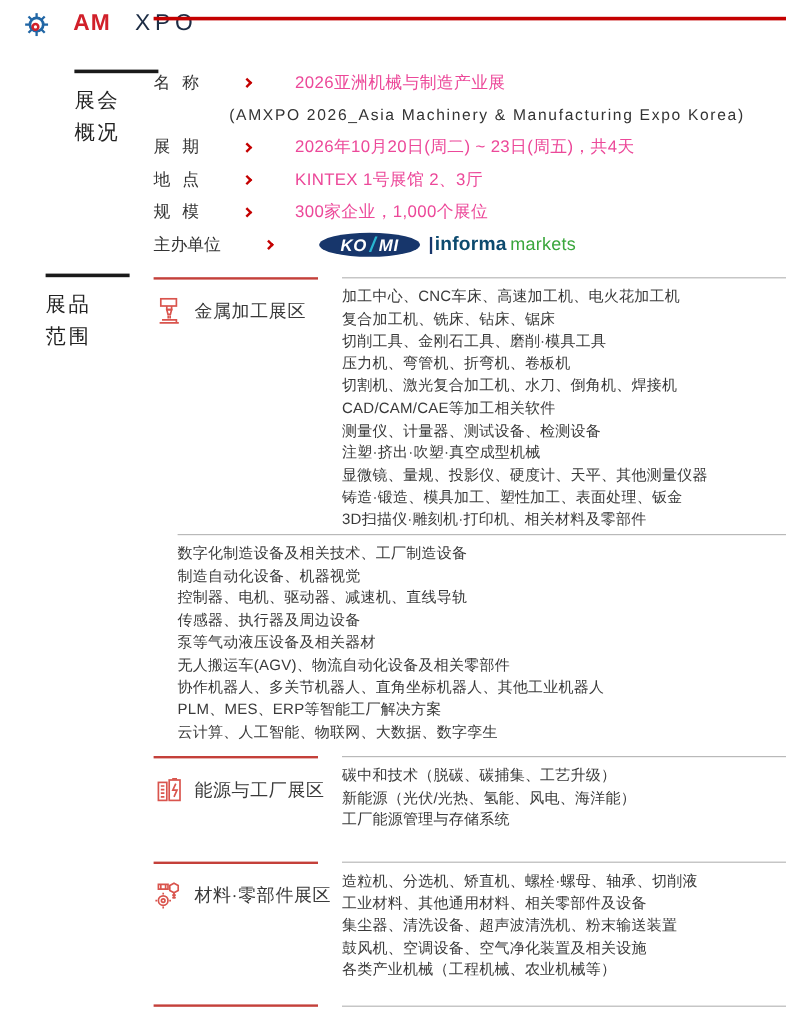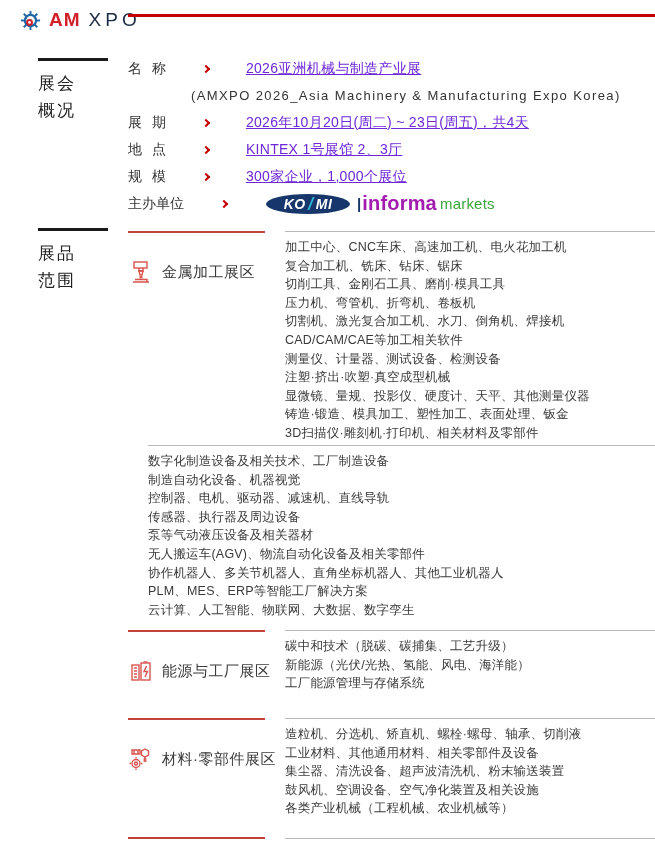--- a/index.html
+++ b/index.html
@@ -6,55 +6,55 @@
   html,body { background:#fff; }
   body {
     font-family:"Liberation Sans","DejaVu Sans",sans-serif;
     color:#333;
     width:655px; height:845px;
     position:relative; overflow:hidden;
   }
   #page { position:relative; width:655px; height:845px; background:#fff; }
 
   
-  .logo { position:absolute; left:20px; top:9px; display:flex; align-items:center; gap:8px; }
+  .logo { position:absolute; left:20px; top:9px; display:flex; align-items:center; gap:20px; }
   .logo svg { display:block; }
   .logo-am { font-size:19px; font-weight:bold; color:#d1202a; letter-spacing:1px; }
   .logo-xpo { font-size:19px; font-weight:400; color:#1c2c44; letter-spacing:4px; }
   .top-red-line { position:absolute; left:128px; top:14px; width:527px; height:3px; background:#c40000; }
 
   
   .rail { position:absolute; left:38px; width:70px; }
   .rail-bar { height:3px; background:#1a1a1a; margin-bottom:9px; }
   .rail-label { font-size:17px; color:#222; line-height:27px; letter-spacing:2px; }
-  #rail-1 { top:58px; }
+  #rail-1 { top:58px;margin-left:24px; }
   #rail-2 { top:228px; }
 
   
   .overview { position:absolute; left:128px; top:55px; width:527px; font-size:14px; }
   .ov-row { display:flex; align-items:center; height:27px; white-space:nowrap;gap:28px; }
   .ov-label { color:#333; word-spacing:6px; flex:none; }
   .chev { flex:none; width:6px; height:6px; border-top:2.5px solid #c40000; border-right:2.5px solid #c40000; transform:rotate(45deg); margin:0 9px 0 9px; }
-  .ov-value { color:#6d28d9; letter-spacing:0.3px;text-decoration:underline; }
+  .ov-value { color:#ec4899; letter-spacing:0.3px; }
   .ov-en { margin-left:63px; height:27px; line-height:27px; font-size:13px; letter-spacing:1.4px; color:#333; white-space:nowrap; }
 
   
   .org-logo { display:flex; align-items:center; margin-left:2px; }
   .komi-ellipse { width:84px; height:20px; background:#17366b; border-radius:50%; display:flex; align-items:center; justify-content:center; }
   .komi-txt { color:#fff; font-style:italic; font-weight:bold; font-size:14px; letter-spacing:0.5px; }
   .komi-slash { width:2px; height:13px; background:#29b7d3; transform:skewX(-22deg); margin:0 4px; }
   .informa-bar { color:#17366b; font-weight:bold; font-size:15px; margin:0 1px 0 7px; }
-  .informa-txt { color:#a21caf; font-weight:bold; font-size:20px; letter-spacing:0.2px; }
+  .informa-txt { color:#0c4a6e; font-weight:bold; font-size:16px; letter-spacing:0.2px; }
   .markets-txt { color:#3aa63c; font-size:15px; margin-left:3px; letter-spacing:0.2px; }
 
   
   .zone { position:absolute; left:128px; width:527px; display:flex; }
   .zone-left { width:137px; flex:none; }
   .zone-redline { height:2px; background:#c4403a; }
-  .zone-head { display:flex; align-items:center; gap:8px; padding-top:26px; }
+  .zone-head { display:flex; align-items:center; gap:8px; padding-top:13px; }
   .zone-head svg { flex:none; display:block; }
   .zone-title { font-size:15px; color:#3a3a3a; white-space:nowrap; letter-spacing:0.5px; }
   .zone-right { flex:1; margin-left:20px; }
   .zone-grayline { height:1px; background:#b9b9b9; }
   .zone-items { padding-top:6px; }
   .zone-item { font-size:12.5px; line-height:18.6px; color:#3a3a3a; white-space:nowrap; letter-spacing:0.2px; }
 
   #zone-0 { top:231px; }
   #zone-1 { top:445px; }
   #zone-2 { top:630px; }

